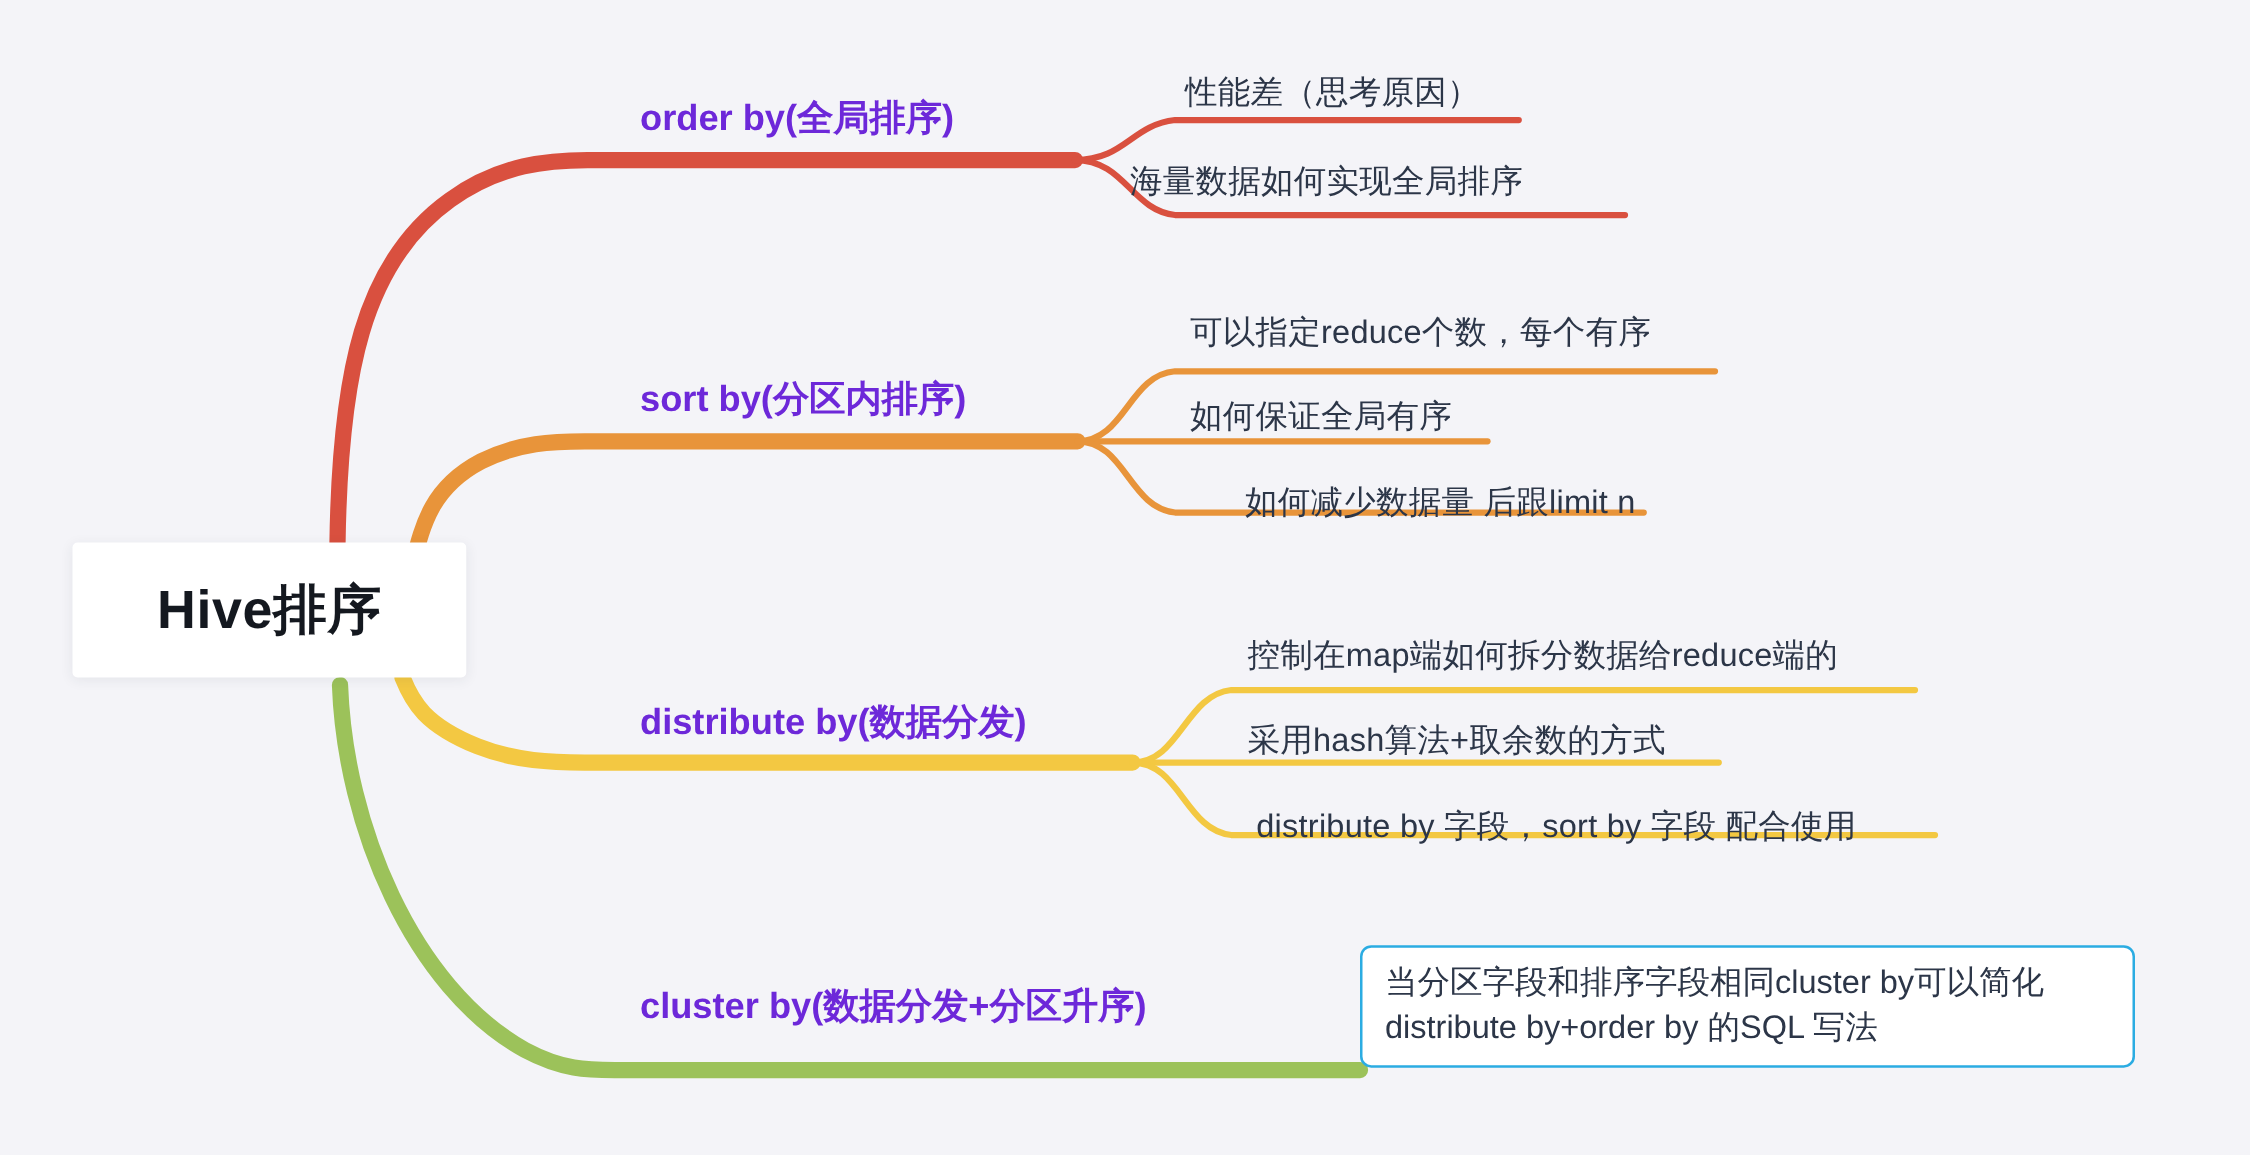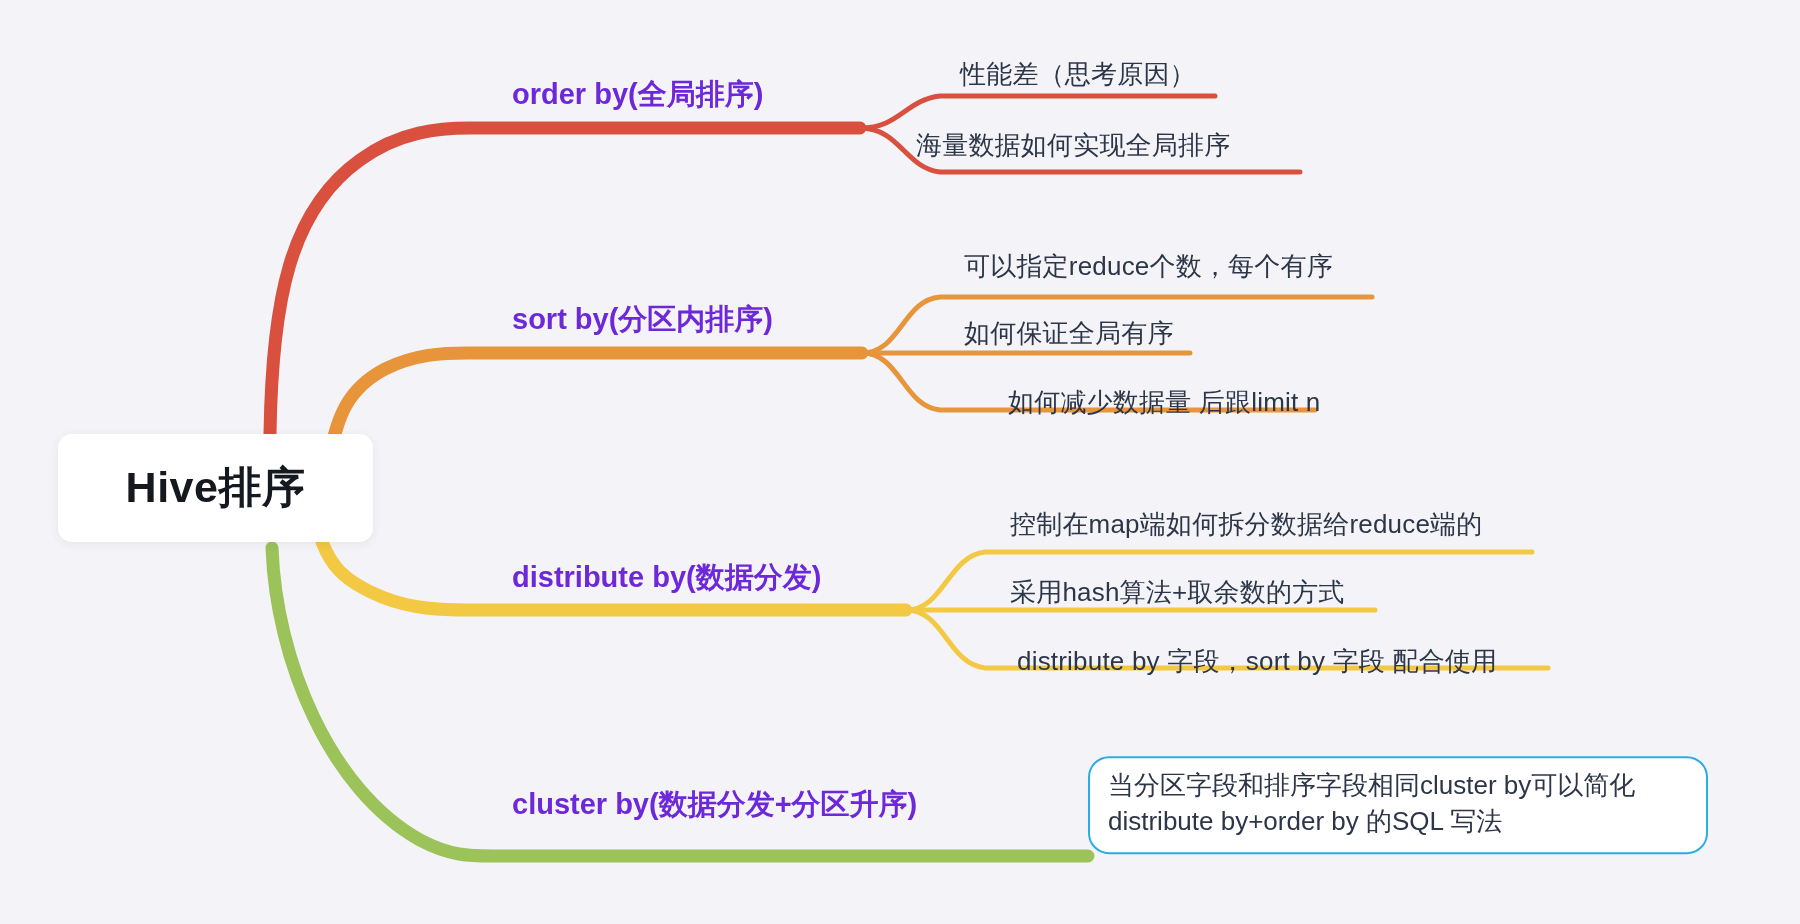--- a/index.html
+++ b/index.html
@@ -14,41 +14,40 @@
   svg.links{position:absolute;left:0;top:0;width:1800px;height:924px;}
   svg.links path{fill:none;stroke-linecap:round;stroke-linejoin:round;}
 
   .node{position:absolute;color:#27303f;white-space:nowrap;}
 
   
   #root-node{
     left:58px;top:434px;
     width:315px;height:108px;
     background:#ffffff;
-    border-radius:14px;
+    border-radius:4px;
     box-shadow:0 2px 10px rgba(40,45,70,.08);
     display:flex;align-items:center;justify-content:center;
     font-size:43px;font-weight:700;letter-spacing:.5px;
     color:#14181f;
   }
 
   
   .branch-label{
     font-size:29px;font-weight:600;
     color:#6d28d9;
     transform:translateY(-50%);
   }
 
   
   .leaf-label{
     font-size:26px;font-weight:400;
     color:#2c3648;
     transform:translateY(-50%);
     letter-spacing:.2px;
-    margin-left:12px;
   }
 
   
   .leaf-box{
     font-size:26px;line-height:1.38;
     color:#2c3648;
     background:#ffffff;
     border:2.5px solid #2bace2;
     border-radius:9px;
     padding:10px 16px 12px 18px;
@@ -98,18 +97,18 @@
   <div class="node leaf-label" style="left:904px;top:145px;">海量数据如何实现全局排序</div>
 
   <div class="node leaf-label" style="left:952px;top:266px;">可以指定reduce个数，每个有序</div>
   <div class="node leaf-label" style="left:952px;top:333px;">如何保证全局有序</div>
   <div class="node leaf-label" style="left:996px;top:402px;">如何减少数据量 后跟limit n</div>
 
   <div class="node leaf-label" style="left:998px;top:524px;">控制在map端如何拆分数据给reduce端的</div>
   <div class="node leaf-label" style="left:998px;top:592px;">采用hash算法+取余数的方式</div>
   <div class="node leaf-label" style="left:1005px;top:661px;">distribute by 字段，sort by 字段 配合使用</div>
 
-  <div class="node leaf-box" style="left:1088px;top:805px;width:620px;border-radius:21px;">
+  <div class="node leaf-box" style="left:1088px;top:805px;width:620px;">
     <span class="l1">当分区字段和排序字段相同cluster by可以简化</span>
     <span class="l2">distribute by+order by 的SQL 写法</span>
   </div>
 
 </div>
 
 </body></html>

